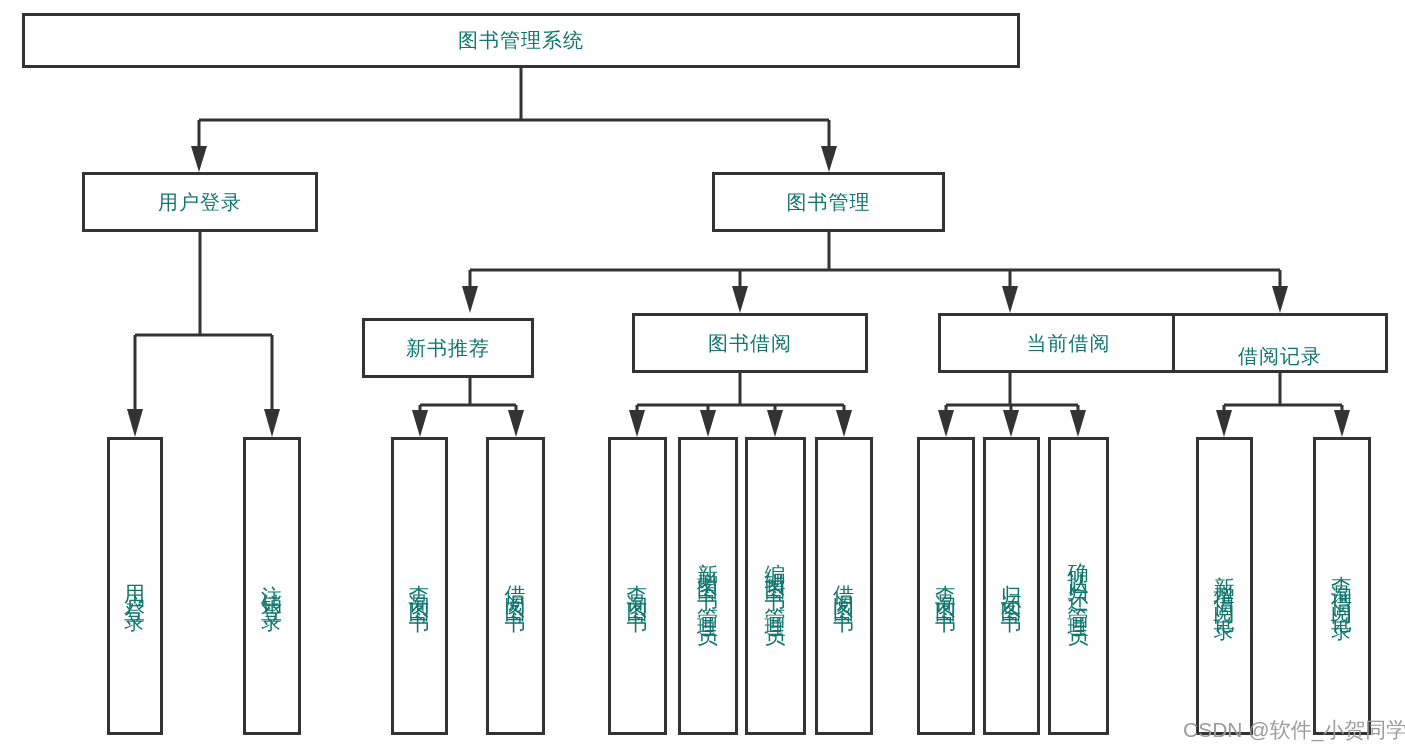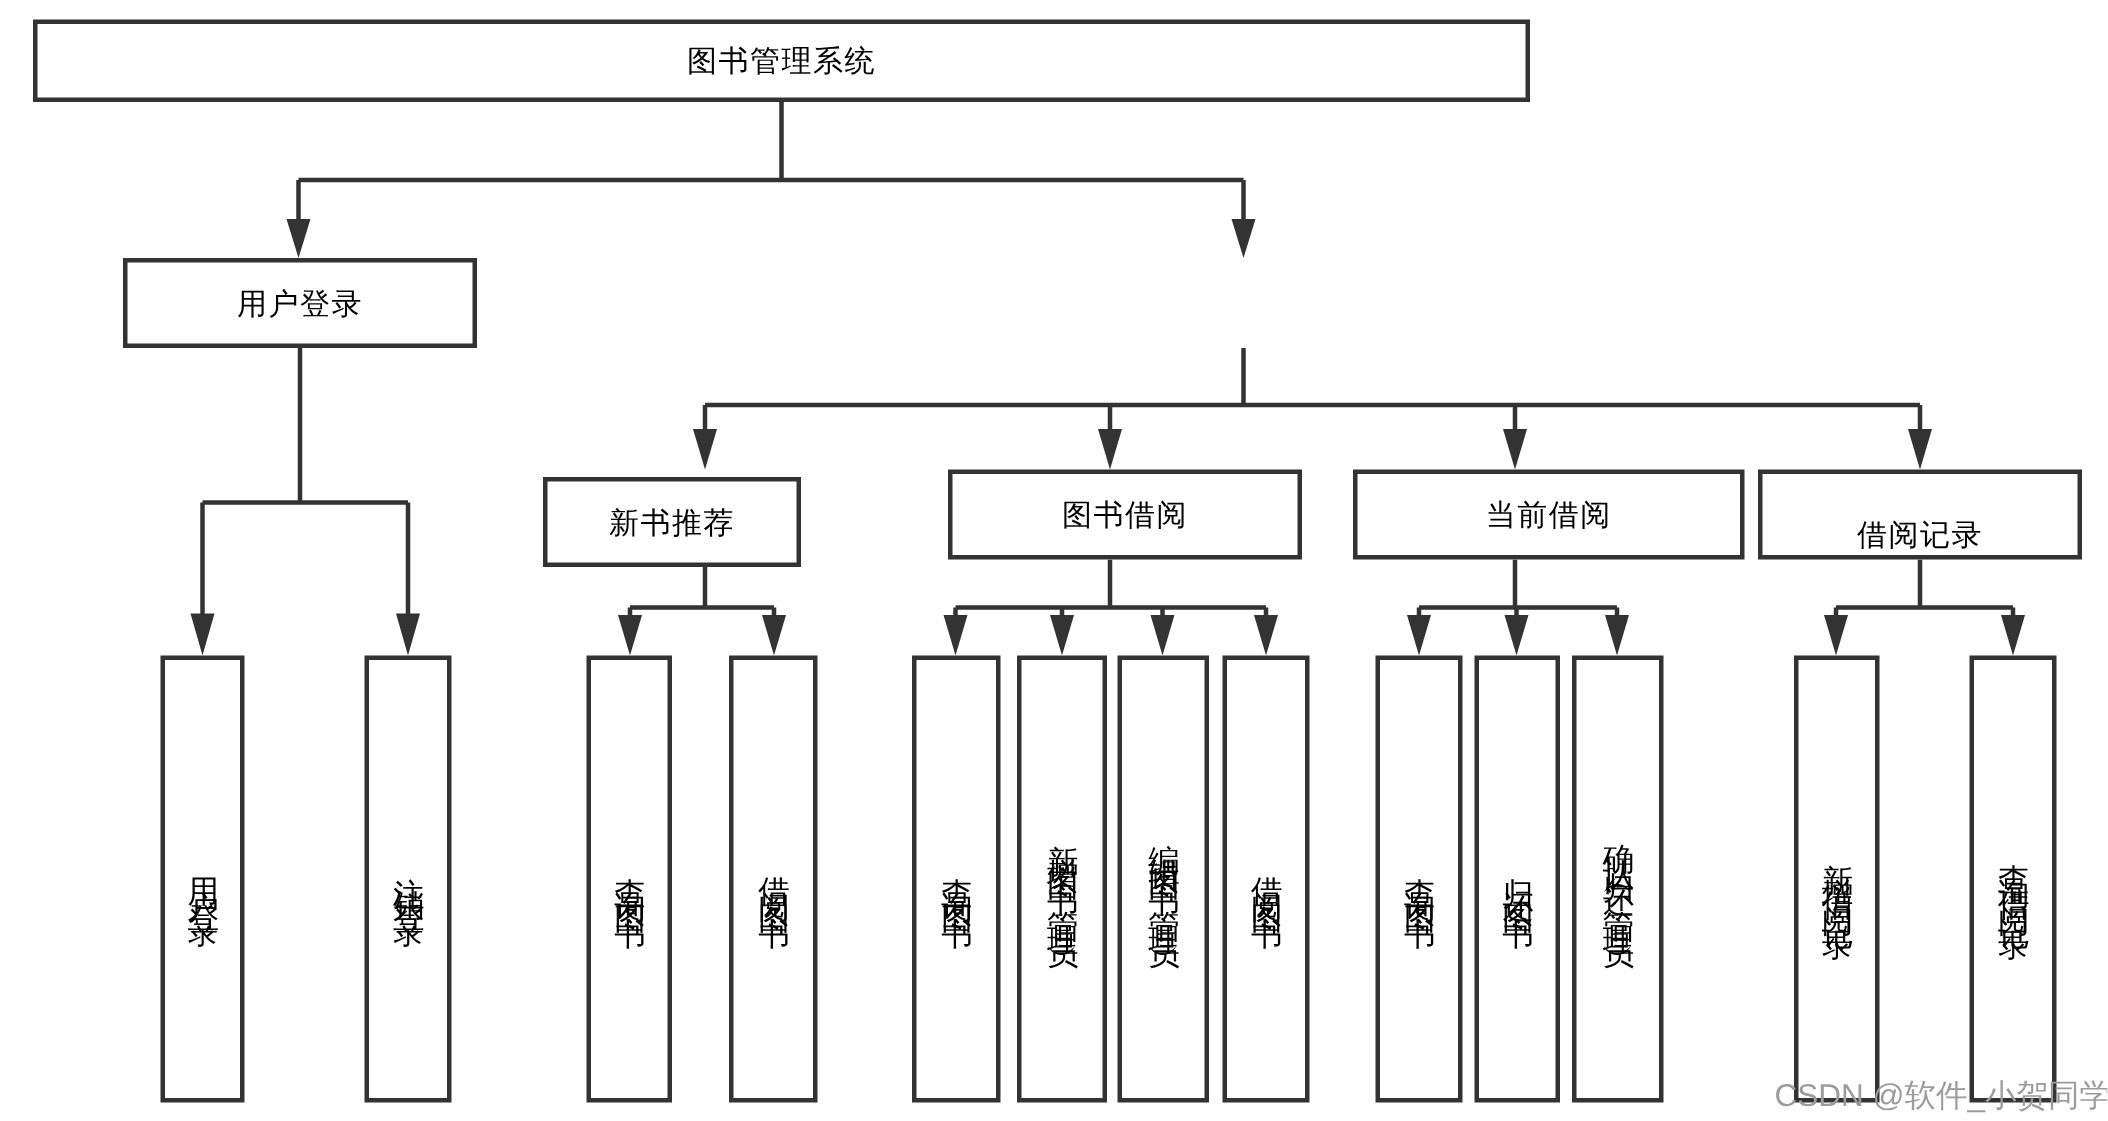--- a/index.html
+++ b/index.html
@@ -18,21 +18,21 @@
     z-index: 0;
   }
   .box {
     position: absolute;
     box-sizing: border-box;
     background: #ffffff;
     border: 3px solid #333333;
     display: flex;
     align-items: center;
     justify-content: center;
-    color: #000000;
+    color: #0f766e;
     z-index: 1;
   }
   .hlabel {
     font-size: 20px;
     letter-spacing: 1px;
     white-space: nowrap;
   }
   .vlabel {
     writing-mode: vertical-rl;
     text-orientation: mixed;
@@ -96,28 +96,31 @@
     </g>
   </svg>
 
   <div class="box" style="left:22px; top:13px; width:998px; height:55px;">
     <span class="hlabel">图书管理系统</span>
   </div>
 
   <div class="box" style="left:82px; top:172px; width:236px; height:60px;">
     <span class="hlabel">用户登录</span>
   </div>
+  <div class="box" style="left:712px; top:172px; width:233px; height:60px;">
+    <span class="hlabel">图书管理</span>
+  </div>
 
   <div class="box" style="left:362px; top:318px; width:172px; height:60px;">
     <span class="hlabel">新书推荐</span>
   </div>
   <div class="box" style="left:632px; top:313px; width:236px; height:60px;">
     <span class="hlabel">图书借阅</span>
   </div>
-  <div class="box" style="left:902px; top:313px; width:261px; height:60px;text-align:center;">
+  <div class="box" style="left:938px; top:313px; width:261px; height:60px;text-align:center;">
     <span class="hlabel">当前借阅</span>
   </div>
   <div class="box" style="left:1172px; top:313px; width:216px; height:60px;align-items:flex-end;">
     <span class="hlabel">借阅记录</span>
   </div>
 
   <div class="box" style="left:107px; top:437px; width:56px; height:298px;">
     <span class="vlabel">用户登录</span>
   </div>
   <div class="box" style="left:243px; top:437px; width:58px; height:298px;">

